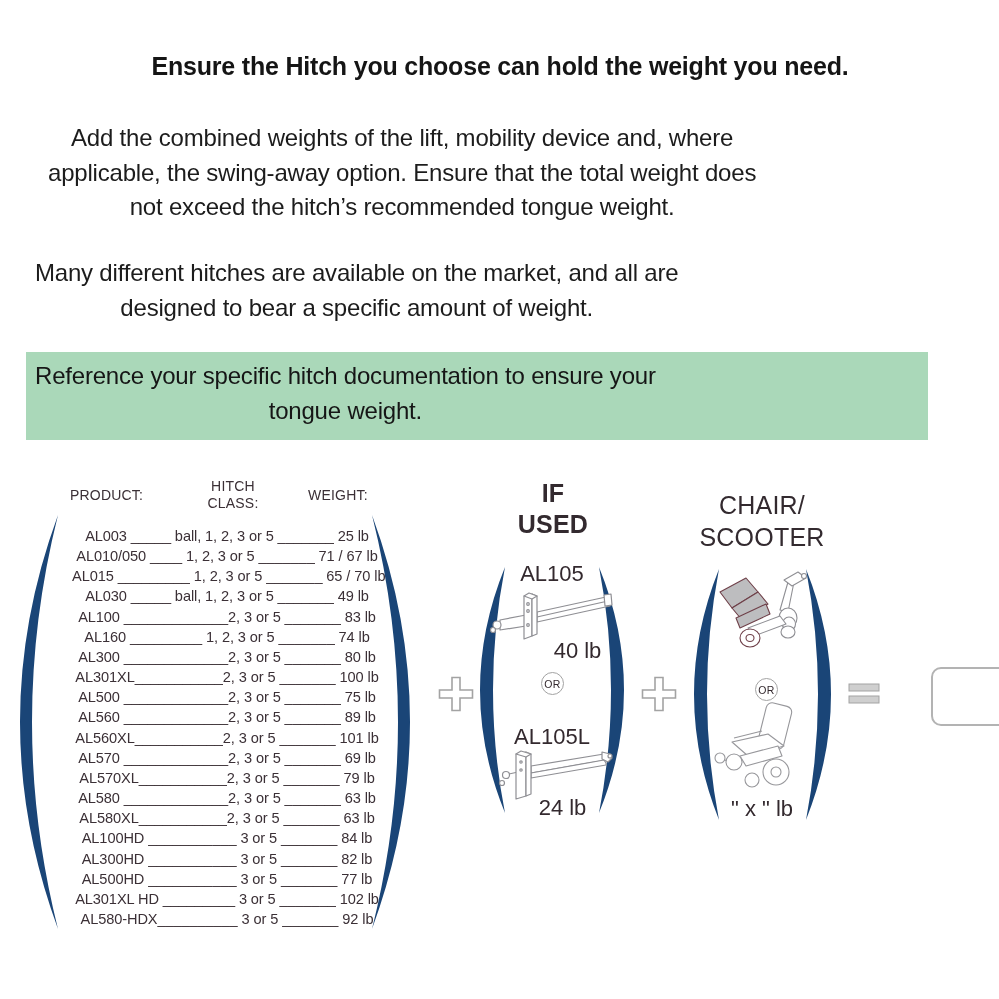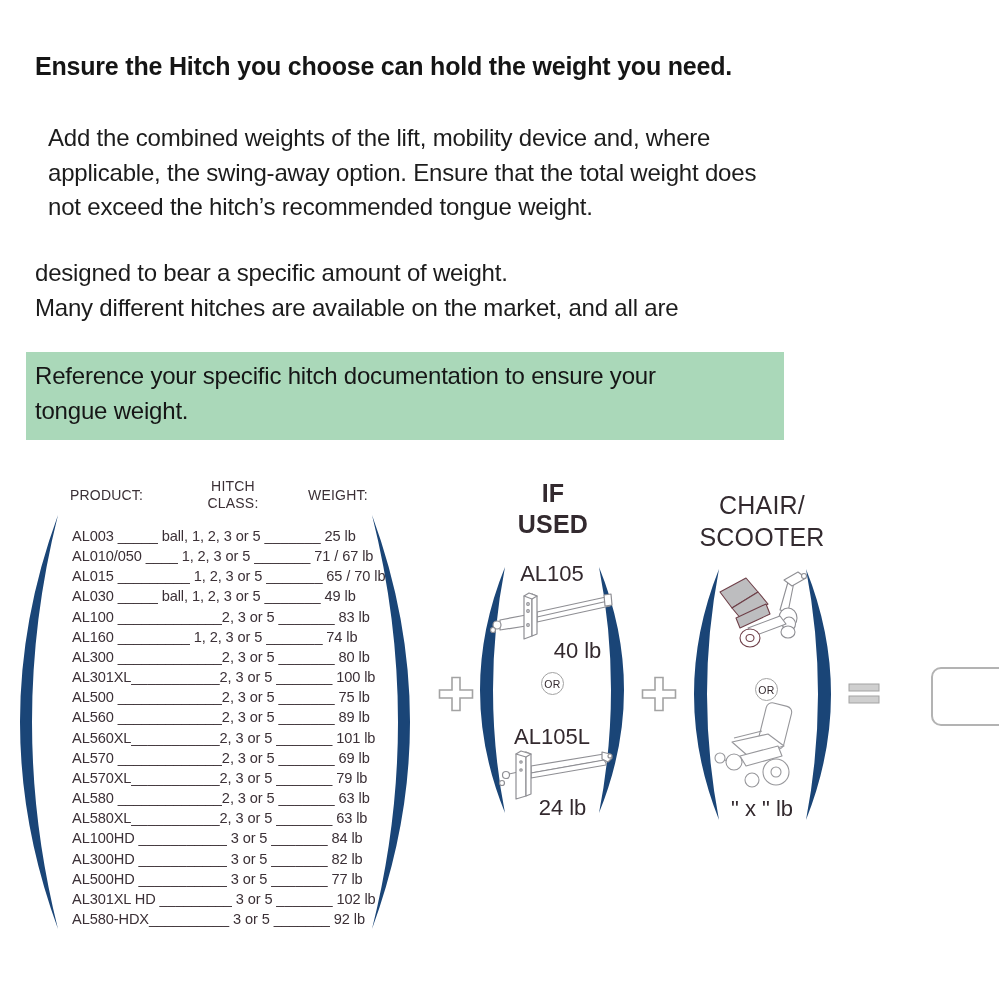--- a/index.html
+++ b/index.html
@@ -1,30 +1,30 @@
 <!DOCTYPE html>
 <html><head>
 <meta charset="utf-8">
 <style>
   html,body{margin:0;padding:0;background:#ffffff;}
   .page{
     position:relative;width:999px;height:999px;background:#ffffff;overflow:hidden;
     font-family:"Liberation Sans", sans-serif;color:#1a1a1a;
   }
-  .abs{position:absolute;}
+  .abs{position:absolute;text-align:center;}
   .heading{
     left:35px;top:52px;width:930px;font-size:25px;font-weight:700;color:#151515;
     letter-spacing:-0.2px;white-space:nowrap;
   }
   .para{font-size:24px;line-height:34.5px;color:#1c1c1c;letter-spacing:-0.2px;}
   .para div{white-space:nowrap;}
   .p1{left:48px;top:121px;}
   .p2{left:35px;top:256px;}
   .callout{
-    left:26px;top:352px;width:758px;height:88px;background:#aad8b9;
+    left:26px;top:352px;width:902px;height:88px;background:#aad8b9;
   }
   .callout-text{
     position:absolute;left:9px;top:7px;font-size:24px;line-height:34.5px;color:#161616;
     letter-spacing:-0.2px;
   }
   .callout-text div{white-space:nowrap;}
 
   
   .tbl-head{font-size:14px;color:#3b3036;letter-spacing:0.2px;}
   .h-product{left:70px;top:487px;}
@@ -73,22 +73,22 @@
 
   <div class="abs heading">Ensure the Hitch you choose can hold the weight you need.</div>
 
   <div class="abs para p1">
     <div>Add the combined weights of the lift, mobility device and, where</div>
     <div>applicable, the swing-away option. Ensure that the total weight does</div>
     <div>not exceed the hitch’s recommended tongue weight.</div>
   </div>
 
   <div class="abs para p2">
+    <div>Many different hitches are available on the market, and all are</div>
     <div>designed to bear a specific amount of weight.</div>
-    <div>Many different hitches are available on the market, and all are</div>
   </div>
 
   <div class="abs callout">
     <div class="callout-text">
       <div>Reference your specific hitch documentation to ensure your</div>
       <div>tongue weight.</div>
     </div>
   </div>
 
   <div class="abs tbl-head h-product">PRODUCT:</div>

